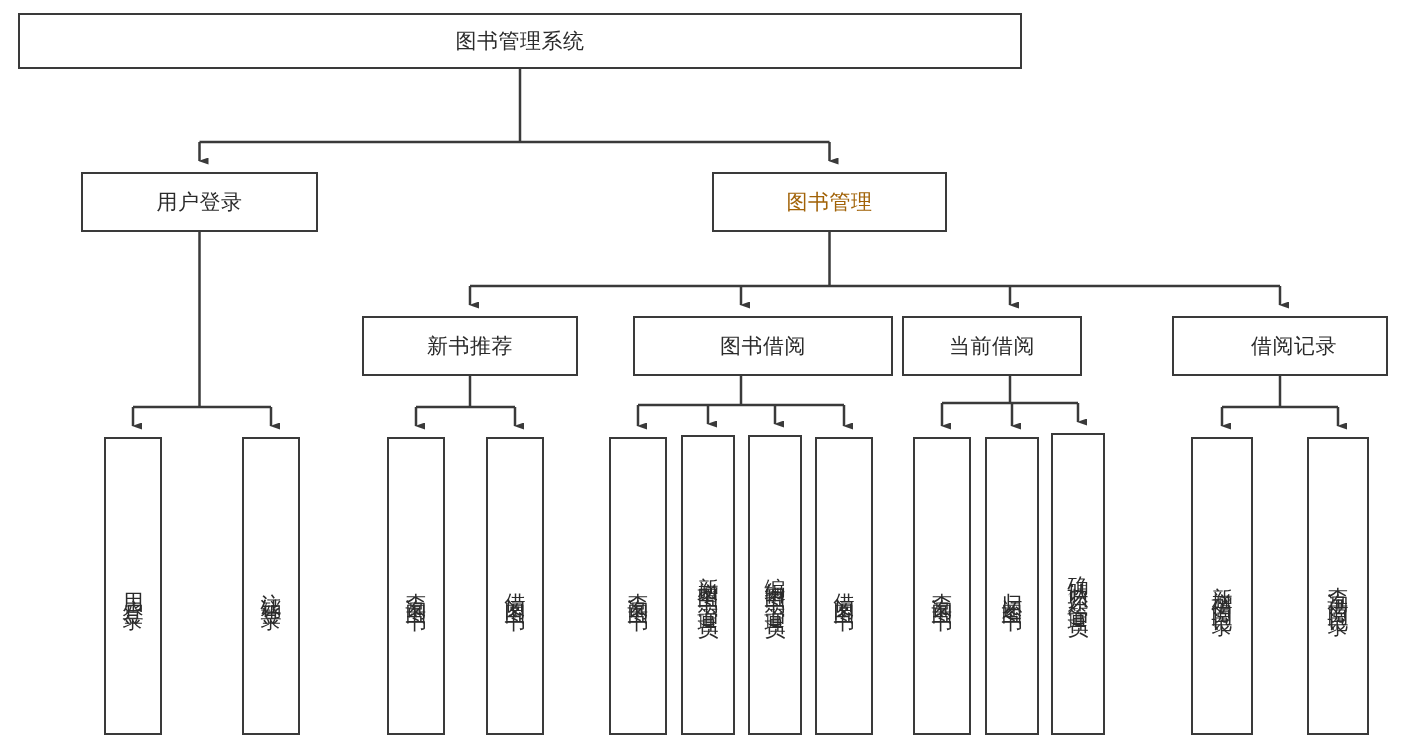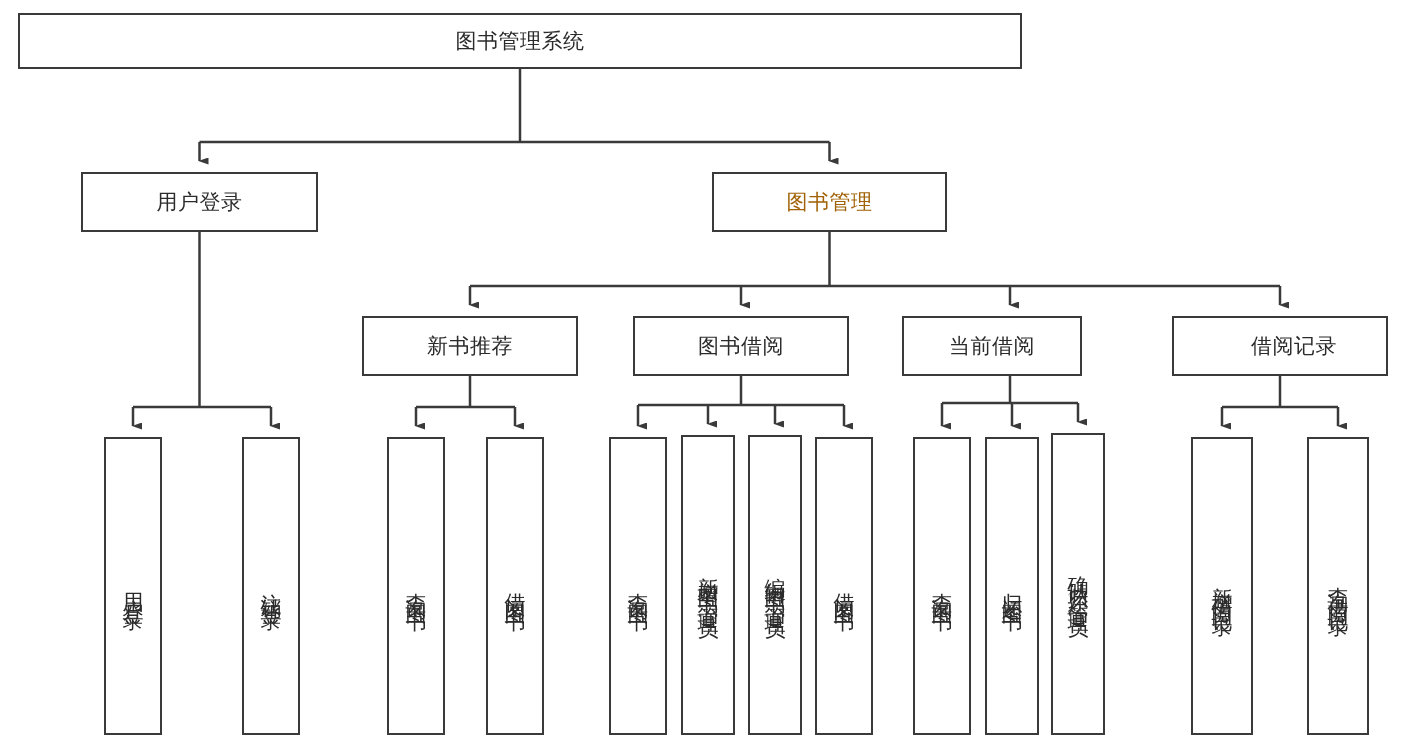--- a/index.html
+++ b/index.html
@@ -110,21 +110,21 @@
       </div>
       <div class="node-box" style="left: 81px; top: 172px; width: 237px; height: 60px; border-color: rgb(58, 58, 58);">
         <span class="node-label" style="color: rgb(43, 43, 43);">用户登录</span>
       </div>
       <div class="node-box" style="left: 712px; top: 172px; width: 235px; height: 60px; border-color: rgb(58, 58, 58);">
         <span class="node-label" style="color: #a16207;">图书管理</span>
       </div>
       <div class="node-box" style="left: 362px; top: 316px; width: 216px; height: 60px; border-color: rgb(58, 58, 58);">
         <span class="node-label" style="color: rgb(43, 43, 43);">新书推荐</span>
       </div>
-      <div class="node-box" style="left: 633px; top: 316px; width: 216px; height: 60px; border-color: rgb(58, 58, 58);">
+      <div class="node-box" style="left: 633px; top: 316px; width: 260px; height: 60px; border-color: rgb(58, 58, 58);">
         <span class="node-label" style="color: rgb(43, 43, 43);">图书借阅</span>
       </div>
       <div class="node-box" style="left: 902px; top: 316px; width: 180px; height: 60px; border-color: rgb(58, 58, 58);">
         <span class="node-label" style="color: rgb(43, 43, 43);">当前借阅</span>
       </div>
       <div class="node-box" style="left: 1172px; top: 316px; width: 216px; height: 60px; border-color: rgb(58, 58, 58); padding-left: 28px;">
         <span class="node-label" style="color: rgb(43, 43, 43);">借阅记录</span>
       </div>
       <div class="node-box vertical" style="left: 104px; top: 437px; width: 58px; height: 298px; border-color: rgb(58, 58, 58);">
         <span class="node-label" style="color: rgb(43, 43, 43);">用户登录</span>

